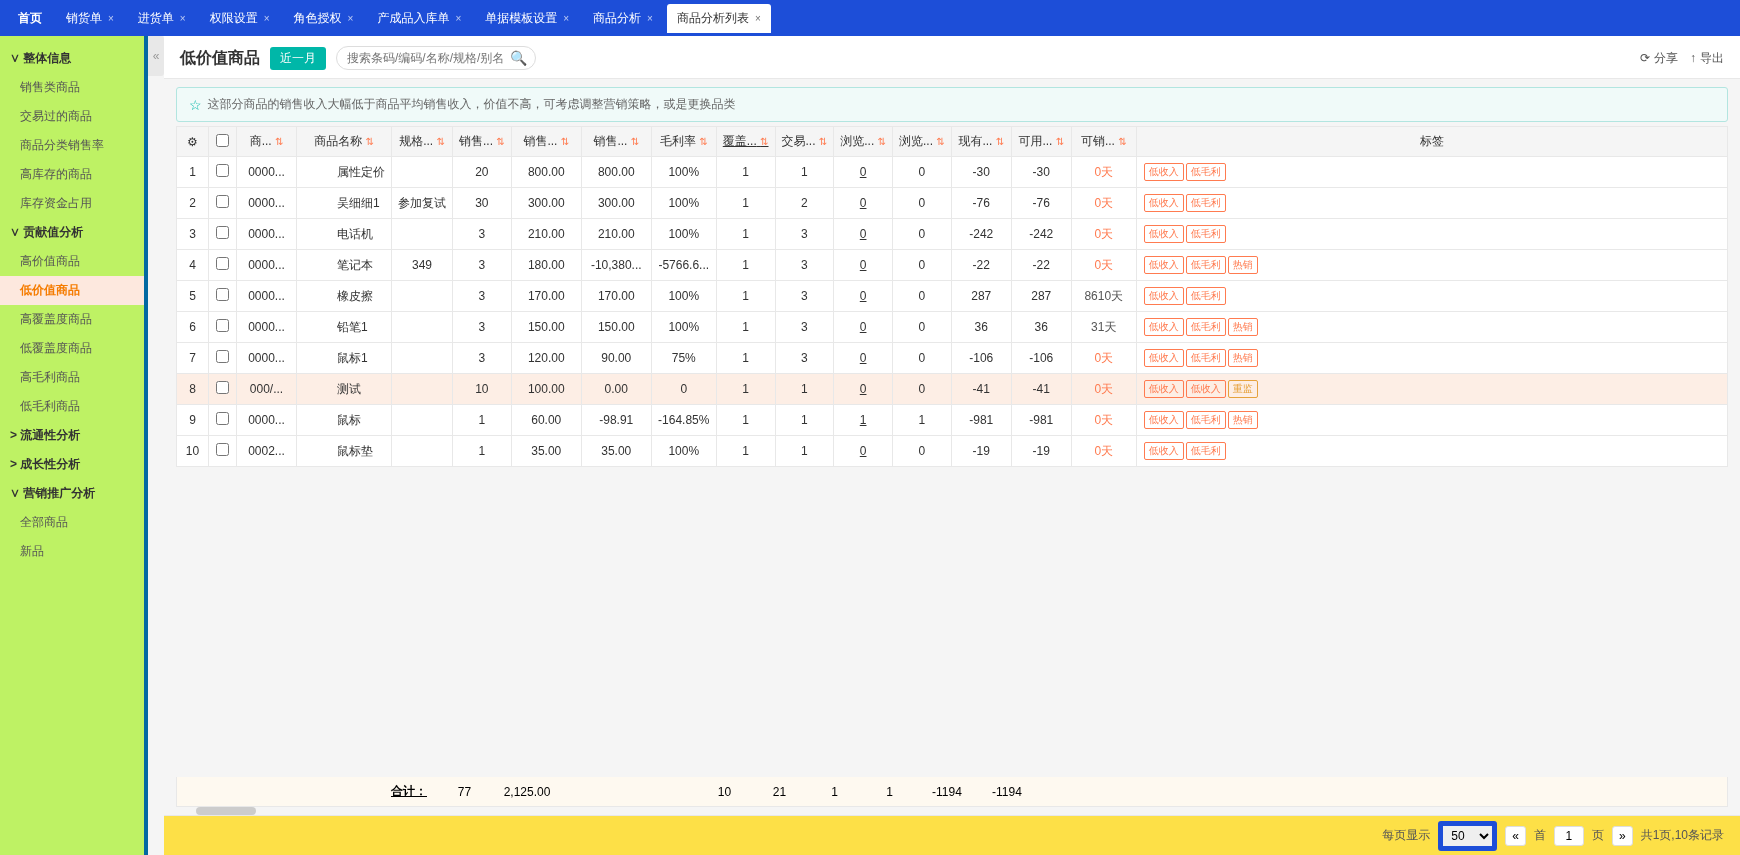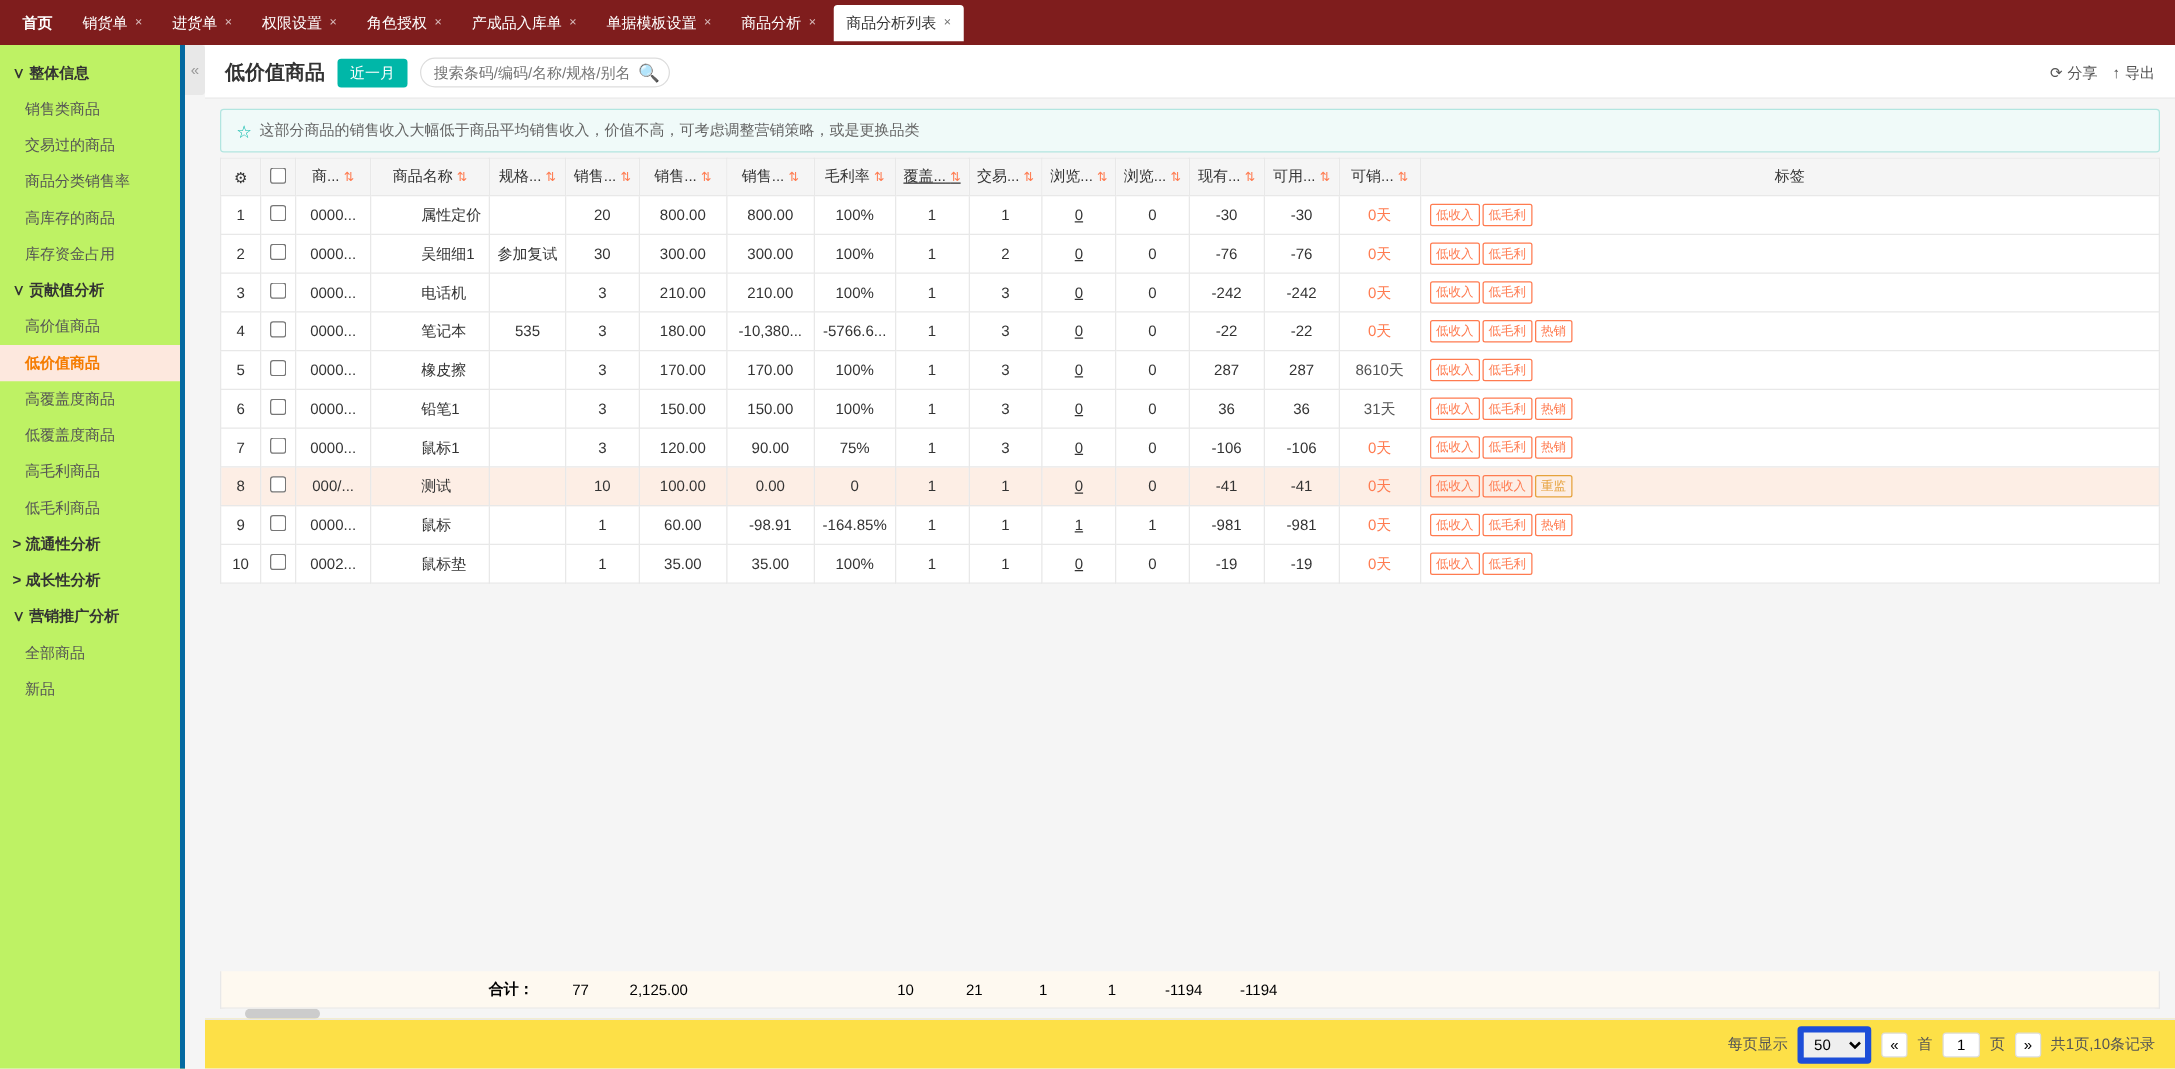--- a/index.html
+++ b/index.html
@@ -1,20 +1,20 @@
 <!DOCTYPE html>
 <html><head>
   <meta charset="utf-8">
   <style>
     * { box-sizing: border-box; margin: 0; padding: 0; font-family: "Microsoft YaHei", Arial, sans-serif; font-size: 12px; }
     body { background: #f5f5f5; overflow: hidden; }
 
     
     .top-nav {
-      background: #7f1d1d;
+      background: #1d4ed8;
       height: 36px;
       display: flex;
       align-items: center;
       padding: 0 8px;
       gap: 4px;
     }
     .top-nav .nav-item {
       color: #fff;
       padding: 6px 10px;
       cursor: pointer;
@@ -454,21 +454,21 @@
     <td>-242</td>
     <td>-242</td>
     <td style="color:#ff7b50;">0天</td>
     <td style="text-align:left;"><span class="tag tag-orange">低收入</span><span class="tag tag-orange">低毛利</span></td>
   </tr>
             <tr>
     <td>4</td>
     <td><input type="checkbox" style=""></td>
     <td>0000...</td>
     <td class="text-left">笔记本</td>
-    <td>535</td>
+    <td>349</td>
     <td>3</td>
     <td>180.00</td>
     <td>-10,380...</td>
     <td>-5766.6...</td>
     <td>1</td>
     <td>3</td>
     <td><span class="underline-link">0</span></td>
     <td>0</td>
     <td>-22</td>
     <td>-22</td>
@@ -587,21 +587,21 @@
     <td>-19</td>
     <td>-19</td>
     <td style="color:#ff7b50;">0天</td>
     <td style="text-align:left;"><span class="tag tag-orange">低收入</span><span class="tag tag-orange">低毛利</span></td>
   </tr>
           </tbody>
       </table>
     </div>
 
     <div class="table-footer">
-      <div style="width:260px; text-align:right; padding-right:10px; font-weight:bold;">合计：</div>
+      <div style="width:260px; text-align:right; padding-right:10px; font-weight:bold;text-decoration:underline;">合计：</div>
       <div style="flex:1; display:flex; align-items:center;">
 
         <div style="width:55px; text-align:center;">77</div>
         <div style="width:70px; text-align:center;">2,125.00</div>
         <div style="width:70px;"></div>
         <div style="width:65px;"></div>
         <div style="width:55px; text-align:center;">10</div>
         <div style="width:55px; text-align:center;">21</div>
         <div style="width:55px; text-align:center;">1</div>
         <div style="width:55px; text-align:center;">1</div>

